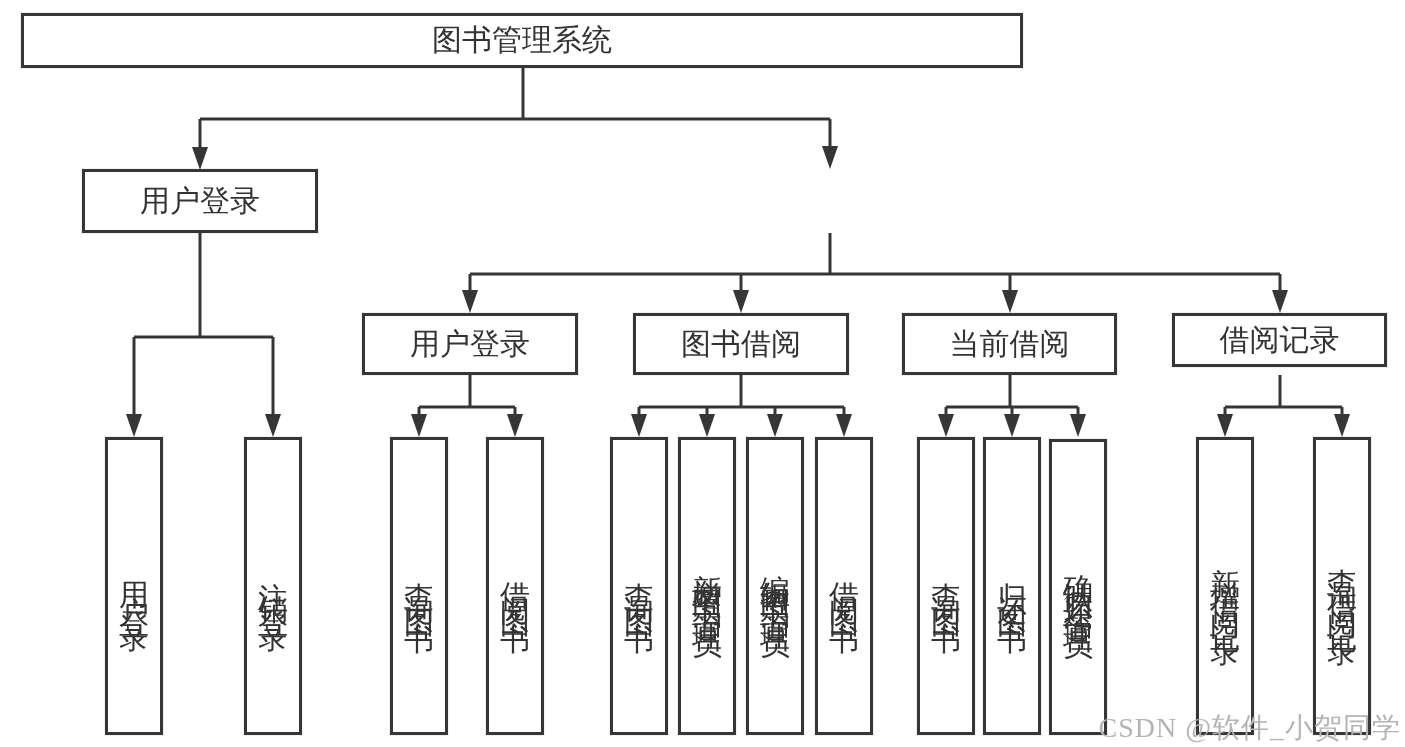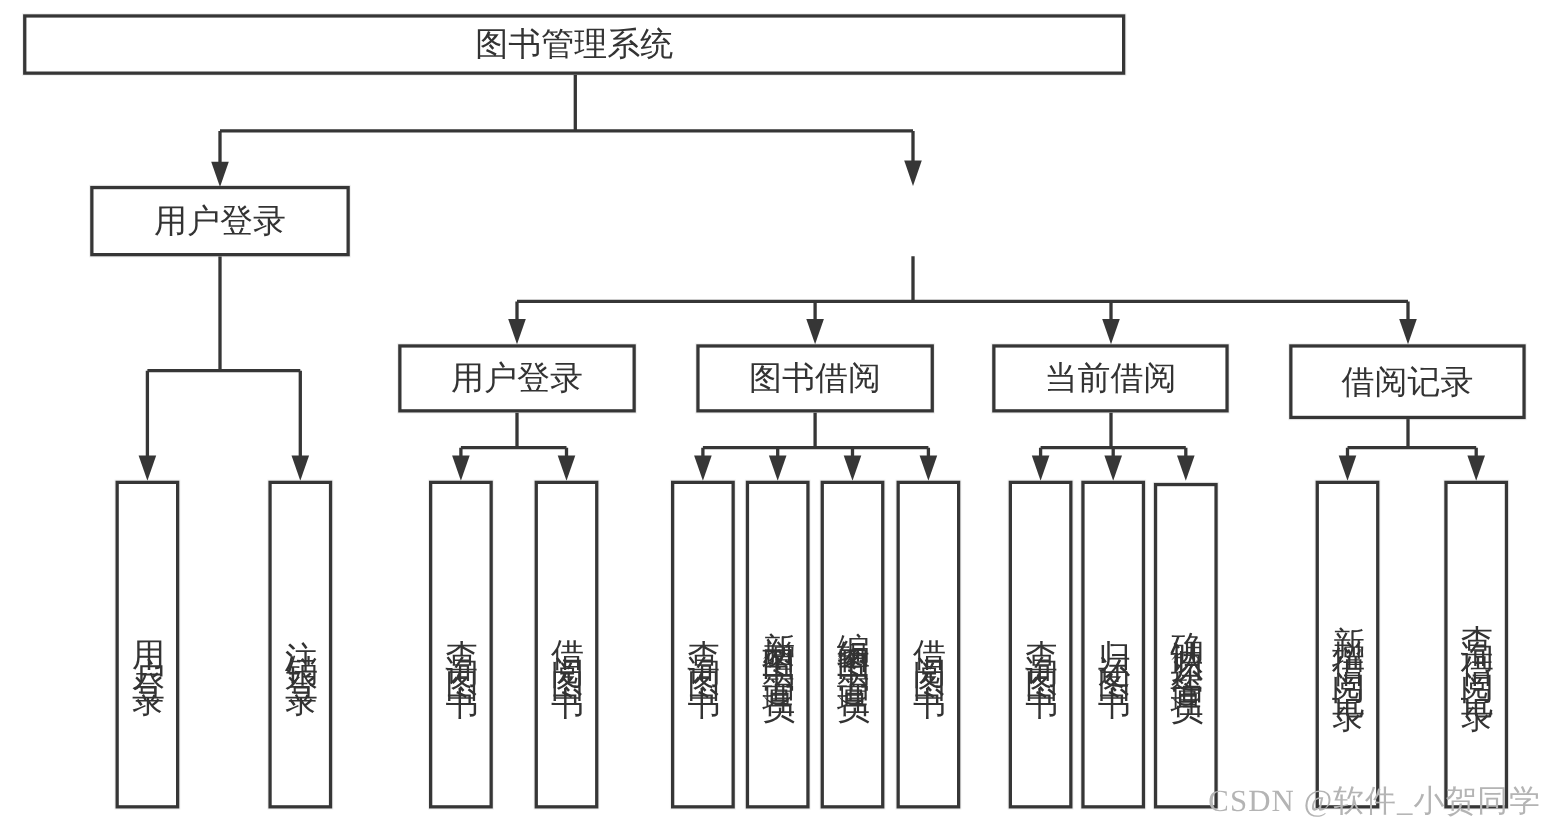--- a/index.html
+++ b/index.html
@@ -88,21 +88,21 @@
     <polygon points="1334,414 1350,414 1342,437"></polygon>
   </svg>
 
   <div class="node" style="left:21px;top:13px;width:1002px;height:55px">图书管理系统</div>
 
   <div class="node" style="left:82px;top:169px;width:236px;height:64px">用户登录</div>
 
   <div class="node" style="left:362px;top:313px;width:216px;height:62px">用户登录</div>
   <div class="node" style="left:902px;top:313px;width:215px;height:62px">当前借阅</div>
   <div class="node" style="left:633px;top:313px;width:216px;height:62px">图书借阅</div>
-  <div class="node" style="left:1172px;top:313px;width:215px;height:68px">借阅记录</div>
+  <div class="node" style="left:1172px;top:313px;width:215px;height:54px">借阅记录</div>
 
   <div class="node leaf" style="left:105px;top:437px;width:58px;height:298px">用户登录</div>
   <div class="node leaf" style="left:244px;top:437px;width:58px;height:298px">注销登录</div>
 
   <div class="node leaf" style="left:390px;top:437px;width:58px;height:298px">查询图书</div>
   <div class="node leaf" style="left:486px;top:437px;width:58px;height:298px">借阅图书</div>
 
   <div class="node leaf" style="left:610px;top:437px;width:58px;height:298px">查询图书</div>
   <div class="node leaf tight" style="left:678px;top:437px;width:58px;height:298px">新增图书（管理员）</div>
   <div class="node leaf tight" style="left:746px;top:437px;width:58px;height:298px">编辑图书（管理员）</div>

